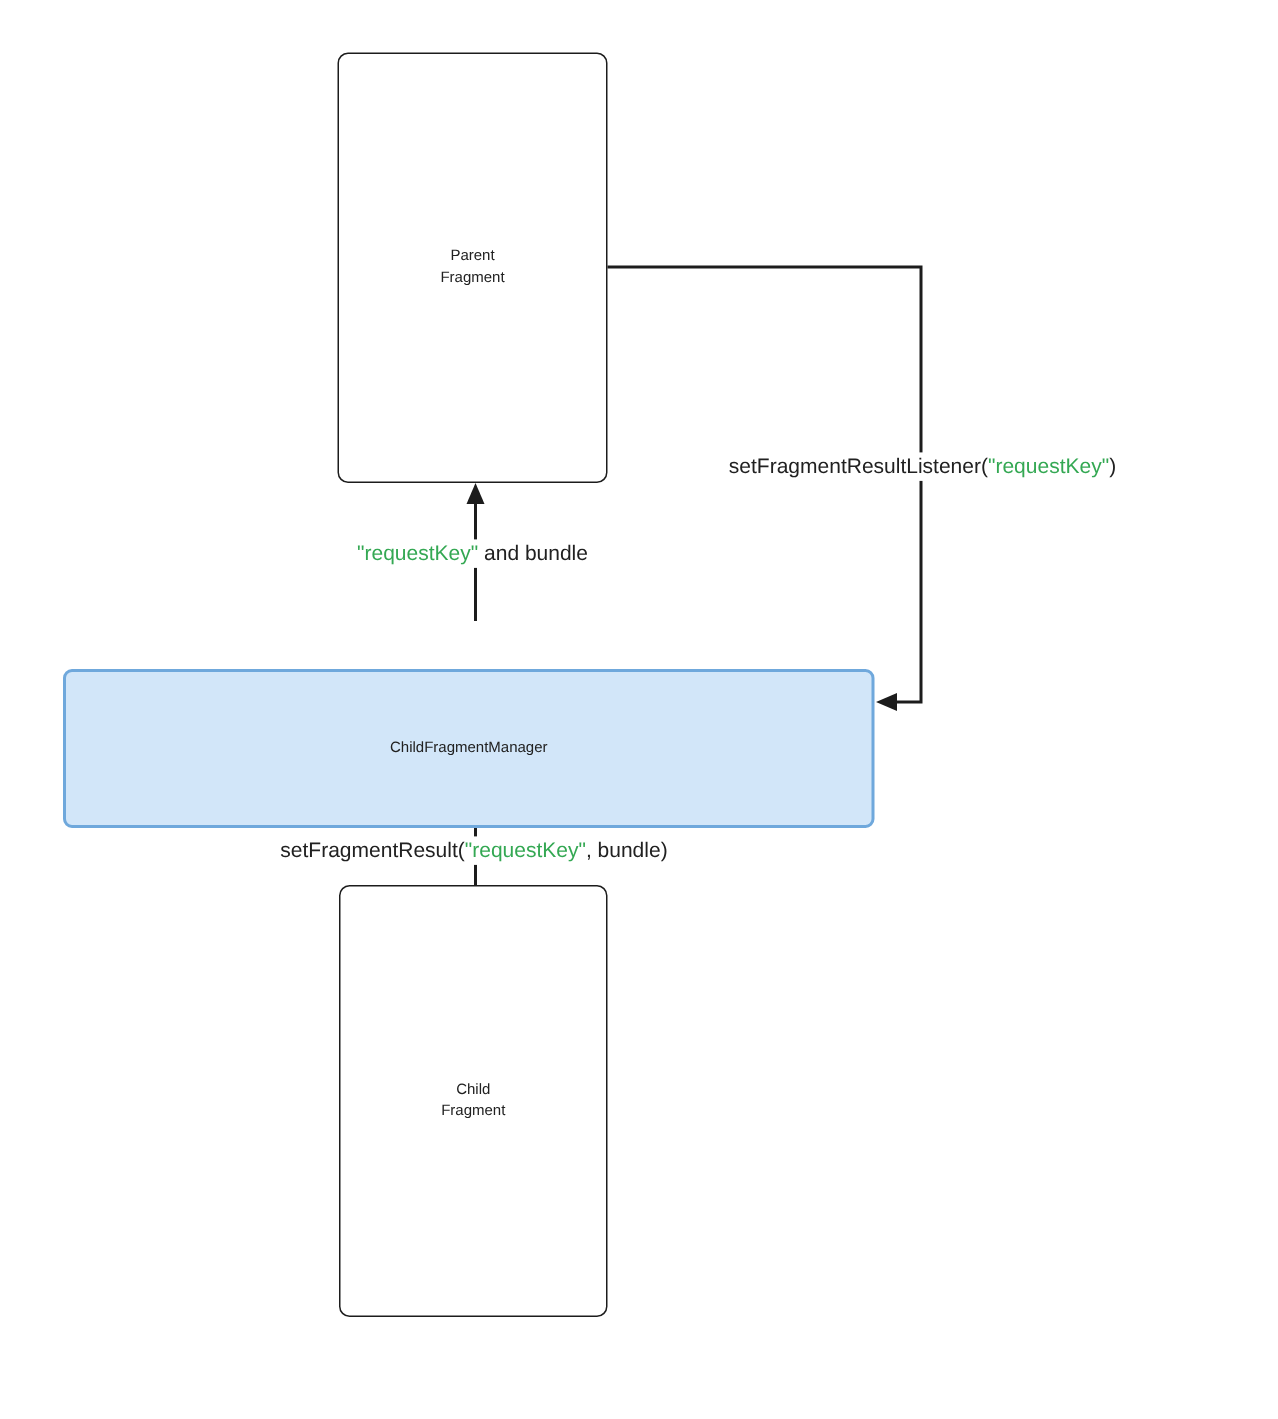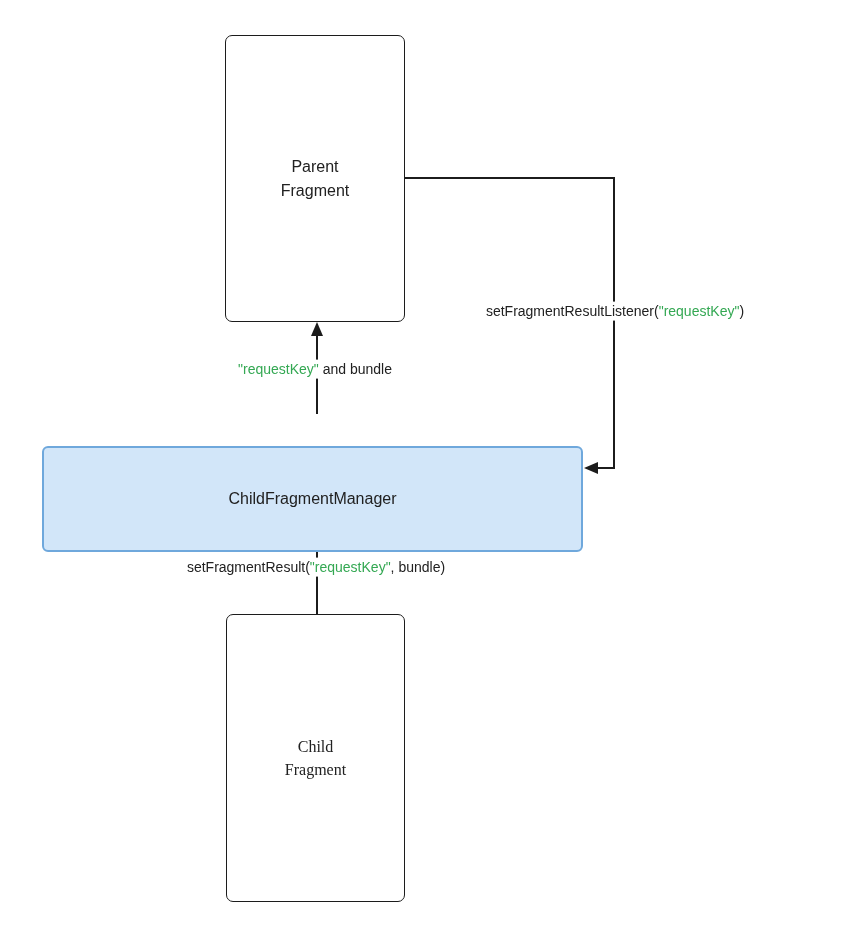--- a/index.html
+++ b/index.html
@@ -42,27 +42,27 @@
   .node{
     position:absolute;
     box-sizing:border-box;
     display:flex;
     align-items:center;
     justify-content:center;
     text-align:center;
     border-radius:7px;
     background:var(--node_fill);
     border:1.5px solid var(--node_border);
-    font-size:16px;
+    font-size:10px;
     line-height:1.45;
     white-space:pre-line;
     color:var(--text);
   }
   .node-parent{ left:225px; top:35px;  width:180px; height:287px; }
-  .node-child { left:226px; top:614px; width:179px; height:288px;font-family:Liberation Serif, serif; }
+  .node-child { left:226px; top:590px; width:179px; height:288px; }
   .node-manager{
     left:42px; top:414px; width:541px; height:106px;
     background:var(--manager_fill);
     border:2px solid var(--manager_border);
     border-radius:6px;
     white-space:nowrap;
     margin-top:32px;
   }
   .edge-label{
     position:absolute;

